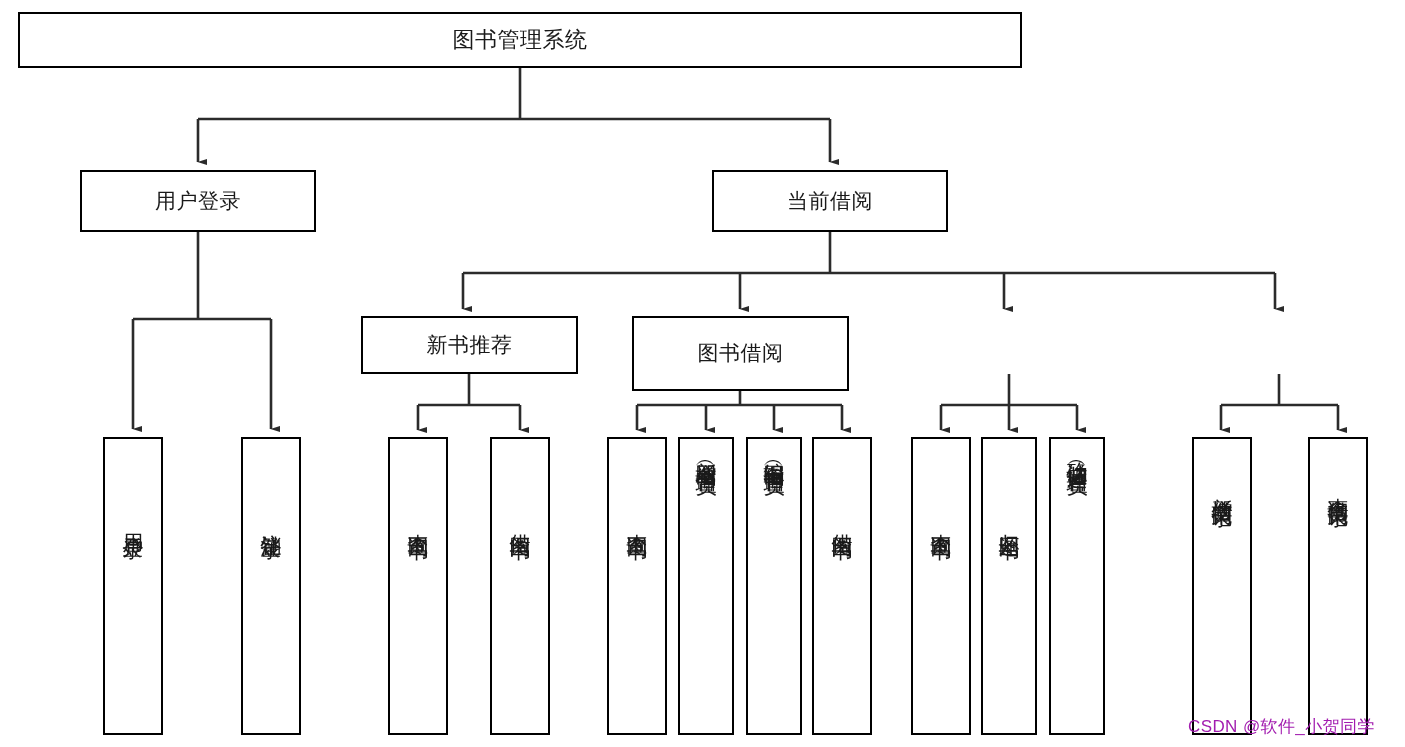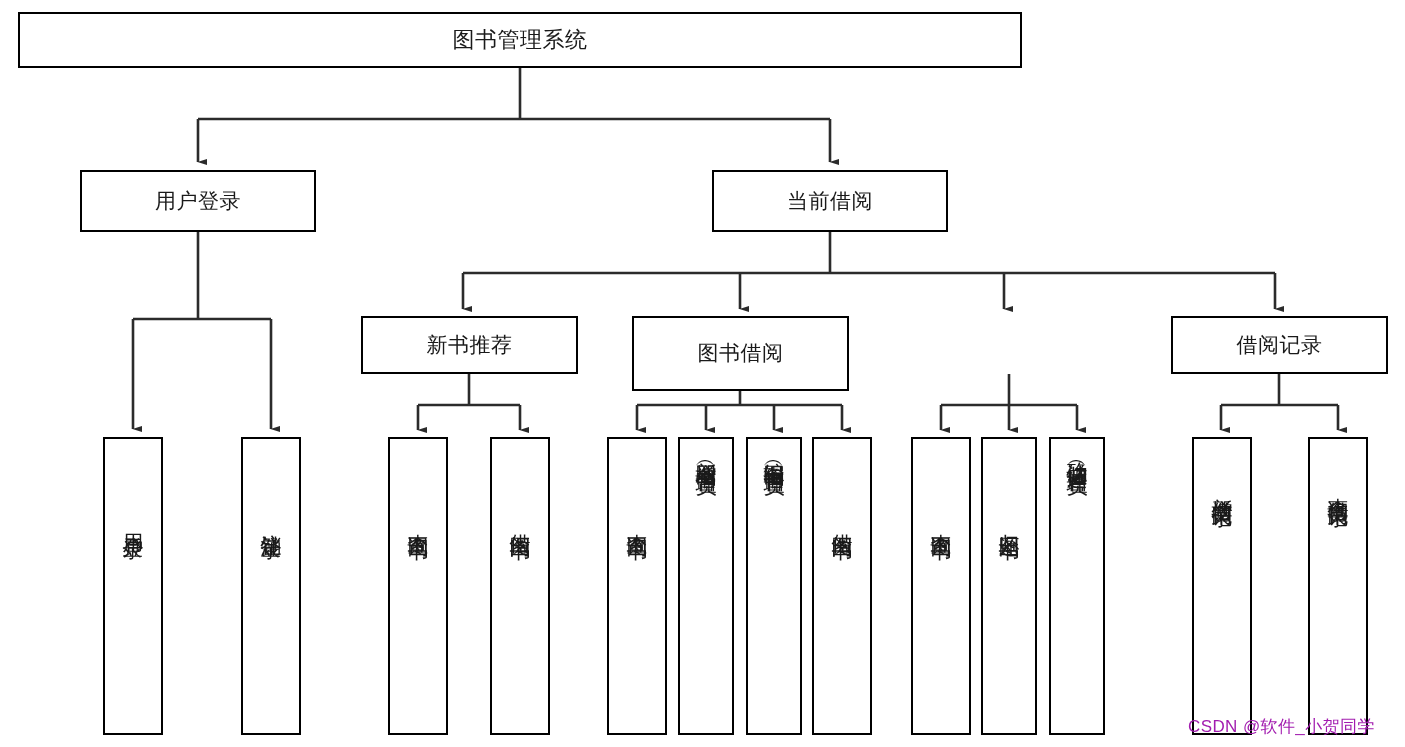--- a/index.html
+++ b/index.html
@@ -141,23 +141,20 @@
 
   <div class="node horizontal" style="left:361px; top:316px; width:217px; height:58px;">
     <span class="node-label">新书推荐</span>
   </div>
 
   <div class="node horizontal" style="left:632px; top:316px; width:217px; height:75px;">
     <span class="node-label">图书借阅</span>
   </div>
 
 
-  <div class="node horizontal" style="left:1171px; top:316px; width:217px; height:58px;">
-    <span class="node-label">借阅记录</span>
-  </div>
 
   <div class="node vertical" style="left:103px; top:437px; width:60px; height:298px; padding-top:78px;">
     <span class="node-label">用户登录</span>
   </div>
 
   <div class="node vertical" style="left:241px; top:437px; width:60px; height:298px; padding-top:78px;">
     <span class="node-label">注销登录</span>
   </div>
 
   <div class="node vertical" style="left:388px; top:437px; width:60px; height:298px; padding-top:78px;">

